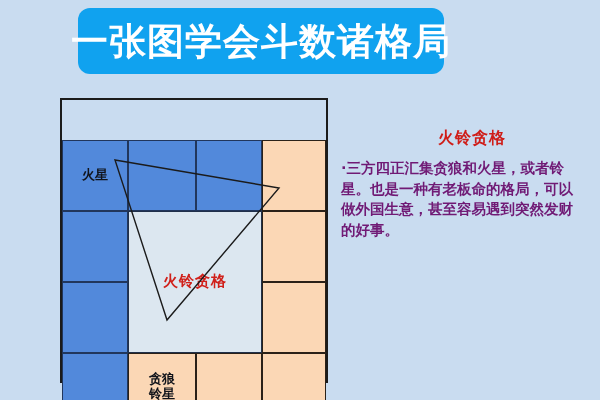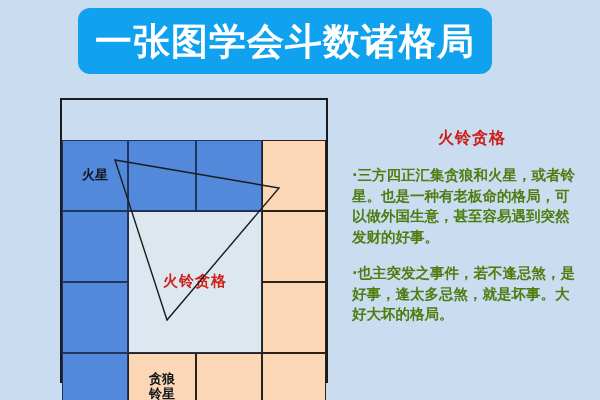--- a/index.html
+++ b/index.html
@@ -18,21 +18,21 @@
     width: 600px;
     height: 400px;
     background: #c9dcf0;
   }
 
   
   #title-banner {
     position: absolute;
     left: 78px;
     top: 8px;
-    width: 414px;
+    width: 366px;
     height: 66px;
     background: #10a2ef;
     border-radius: 12px;
     display: flex;
     align-items: center;
     justify-content: center;
     box-sizing: border-box;
   }
   #title-text {
     color: #ffffff;
@@ -100,25 +100,25 @@
   #info-heading {
     color: #cf1d18;
     font-size: 16px;
     font-weight: bold;
     text-align: center;
     letter-spacing: 1px;
     margin: 0 0 9px 0;
     padding-left: 16px;
   }
   .info-bullet {
-    color: #4d7c0f;
+    color: #701a75;
     font-size: 14.5px;
     font-weight: bold;
     line-height: 1.42;
-    margin: 16px;
+    margin: 5px;
     text-indent: 0;
   }
 </style>
 </head>
 <body>
 
 <div id="stage">
 
   <div id="title-banner">
     <div id="title-text">一张图学会斗数诸格局</div>
@@ -152,16 +152,15 @@
     </div>
 
     <svg id="triangle-overlay" viewBox="0 0 268 285" preserveAspectRatio="none">
       <polygon fill="none" stroke="#1b1b1b" stroke-width="1.4" points="53,60 217,88 105,220"></polygon>
     </svg>
   </div>
 
   <div id="info-panel">
     <div id="info-heading">火铃贪格</div>
     <p class="info-bullet">·三方四正汇集贪狼和火星，或者铃星。也是一种有老板命的格局，可以做外国生意，甚至容易遇到突然发财的好事。</p>
-    <p class="info-bullet">·也主突发之事件，若不逢忌煞，是好事，逢太多忌煞，就是坏事。大好大坏的格局。</p>
   </div>
 
 </div>
 
 </body></html>

